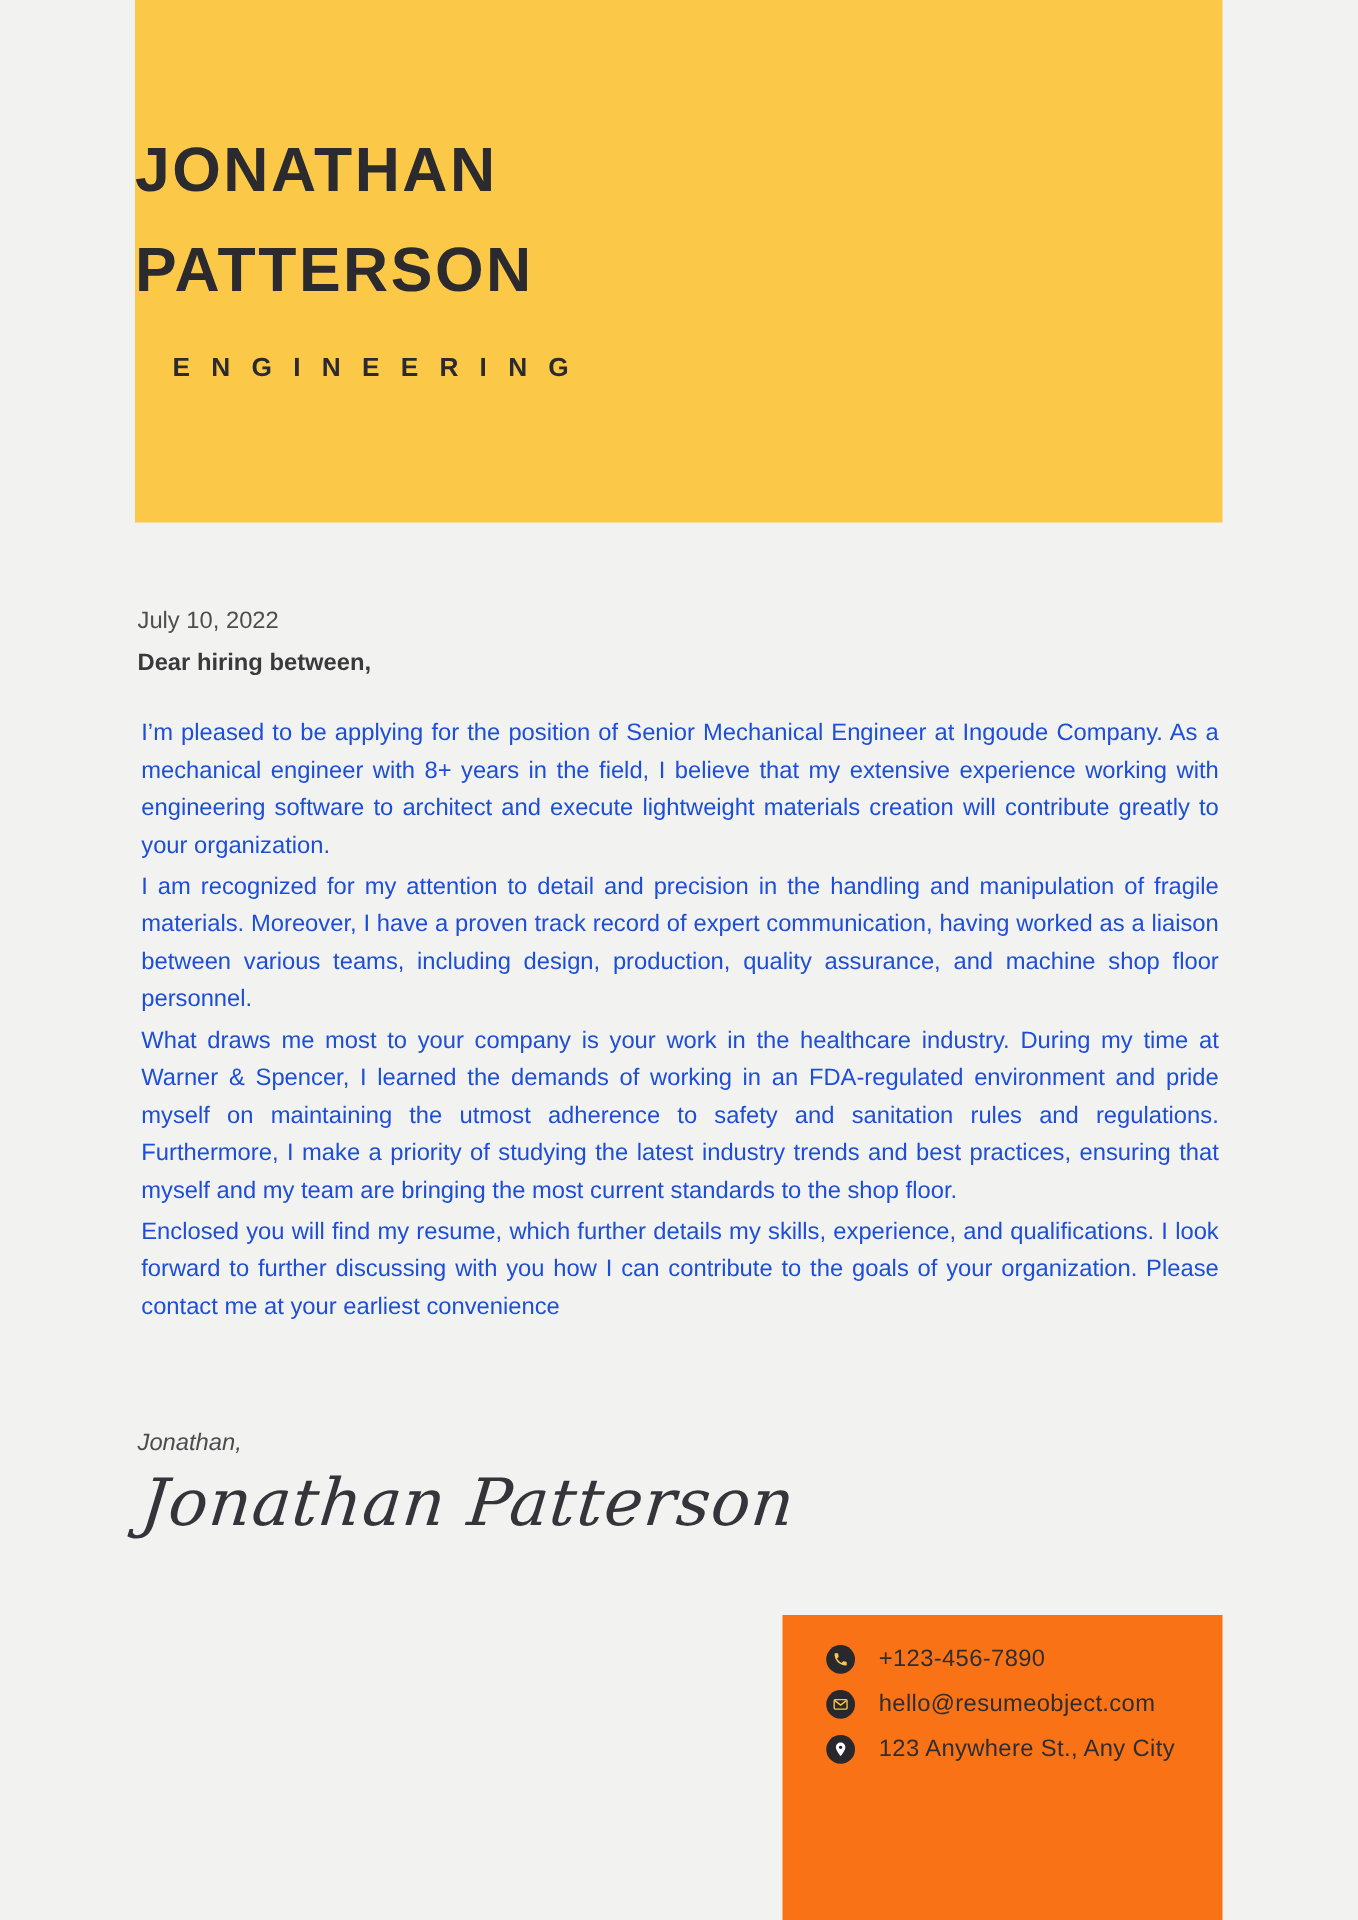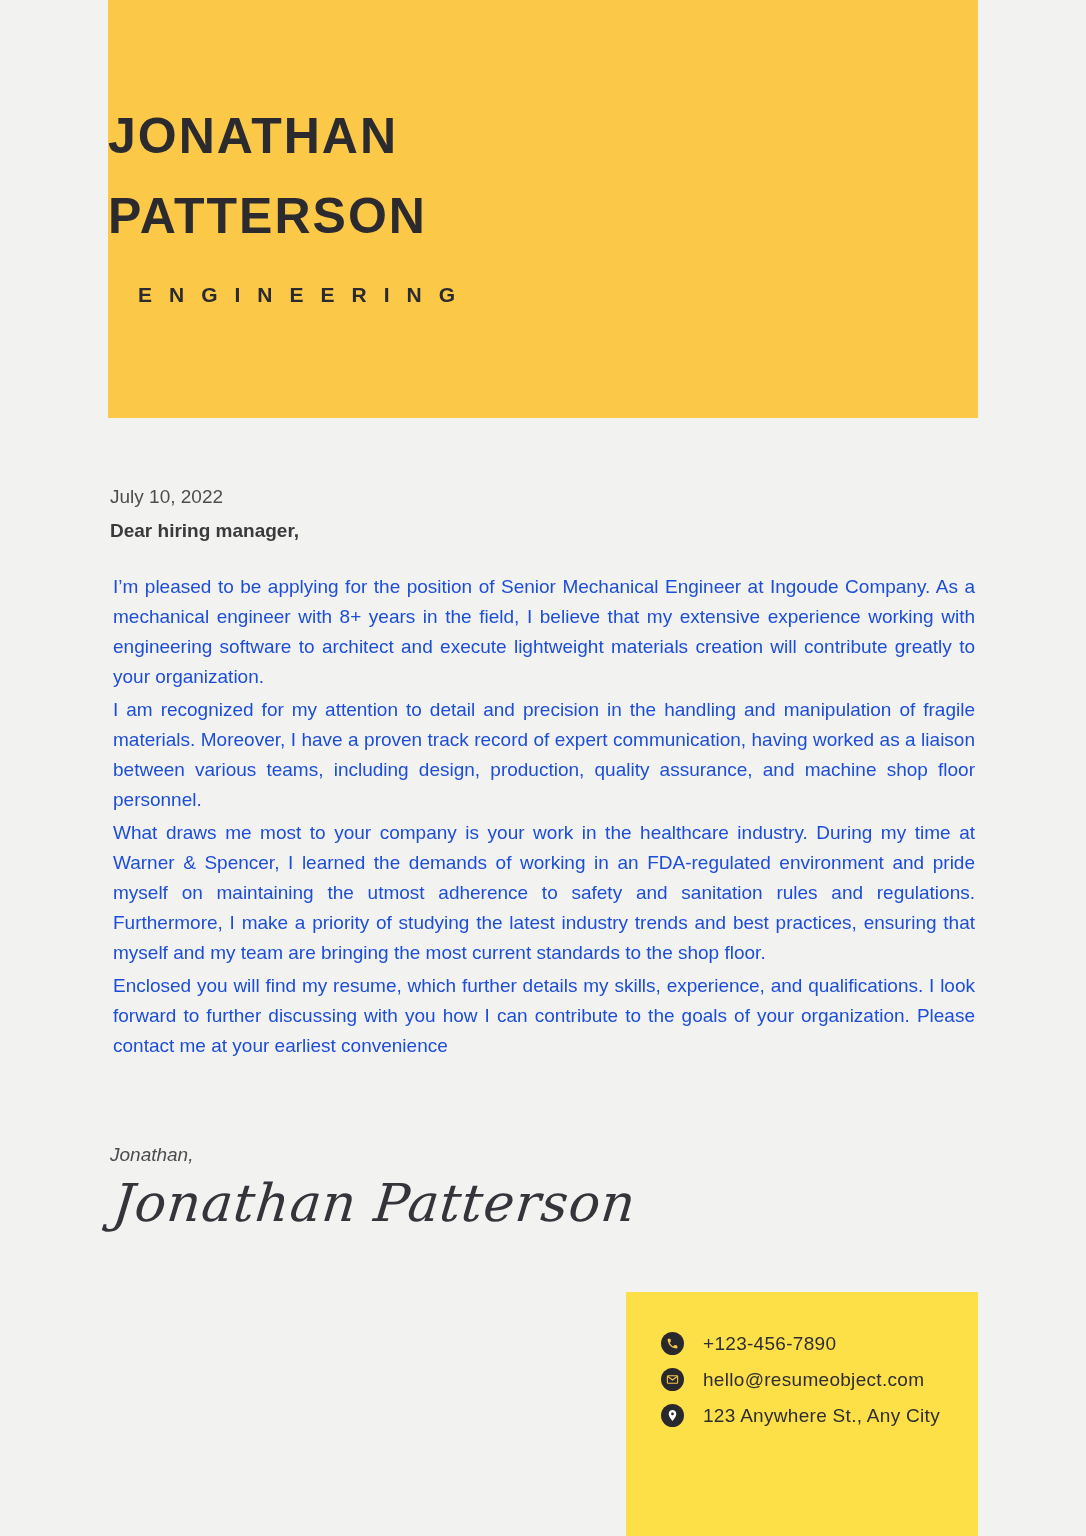--- a/index.html
+++ b/index.html
@@ -88,23 +88,23 @@
     letter-spacing: 1px;
   }
 
   
   .footer-block {
     position: absolute;
     left: 626px;
     top: 1292px;
     width: 352px;
     height: 244px;
-    background: #fde047;
+    background: #f97316;
     box-sizing: border-box;
-    padding: 40px 0 0 35px;
+    padding: 24px 0 0 35px;
   }
   .contact-row {
     display: flex;
     align-items: center;
     margin-bottom: 13px;
     height: 23px;
   }
   .contact-icon {
     width: 23px;
     height: 23px;
@@ -132,21 +132,21 @@
 <div class="header-block">
   <div class="header-name">
     <div>JONATHAN</div>
     <div>PATTERSON</div>
   </div>
   <div class="header-subtitle">ENGINEERING</div>
 </div>
 
 <div class="letter">
   <div class="letter-date">July 10, 2022</div>
-  <div class="letter-salutation">Dear hiring manager,</div>
+  <div class="letter-salutation">Dear hiring between,</div>
 
   <p class="first">I’m pleased to be applying for the position of Senior Mechanical Engineer at Ingoude Company. As a mechanical engineer with 8+ years in the field, I believe that my extensive experience working with engineering software to architect and execute lightweight materials creation will contribute greatly to your organization.</p>
   <p>I am recognized for my attention to detail and precision in the handling and manipulation of fragile materials. Moreover, I have a proven track record of expert communication, having worked as a liaison between various teams, including design, production, quality assurance, and machine shop floor personnel.</p>
   <p>What draws me most to your company is your work in the healthcare industry. During my time at Warner &amp; Spencer, I learned the demands of working in an FDA-regulated environment and pride myself on maintaining the utmost adherence to safety and sanitation rules and regulations. Furthermore, I make a priority of studying the latest industry trends and best practices, ensuring that myself and my team are bringing the most current standards to the shop floor.</p>
   <p>Enclosed you will find my resume, which further details my skills, experience, and qualifications. I look forward to further discussing with you how I can contribute to the goals of your organization. Please contact me at your earliest convenience</p>
 
   <div class="letter-closing">Jonathan,</div>
   <div class="letter-signature">Jonathan Patterson</div>
 </div>
 

